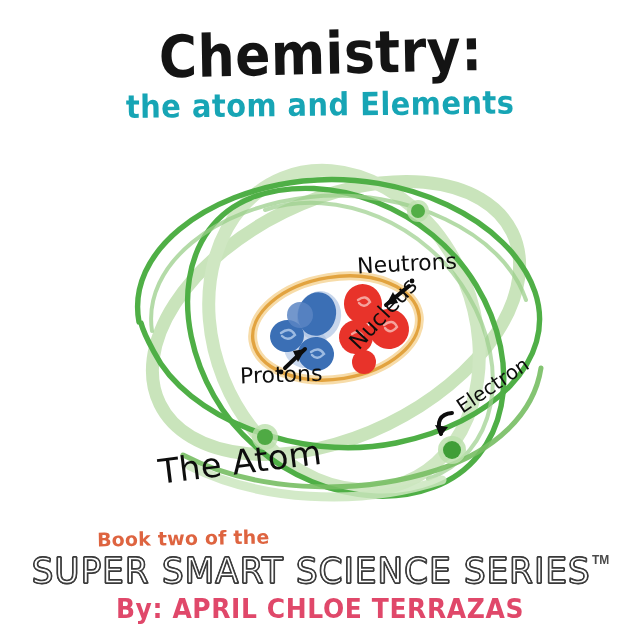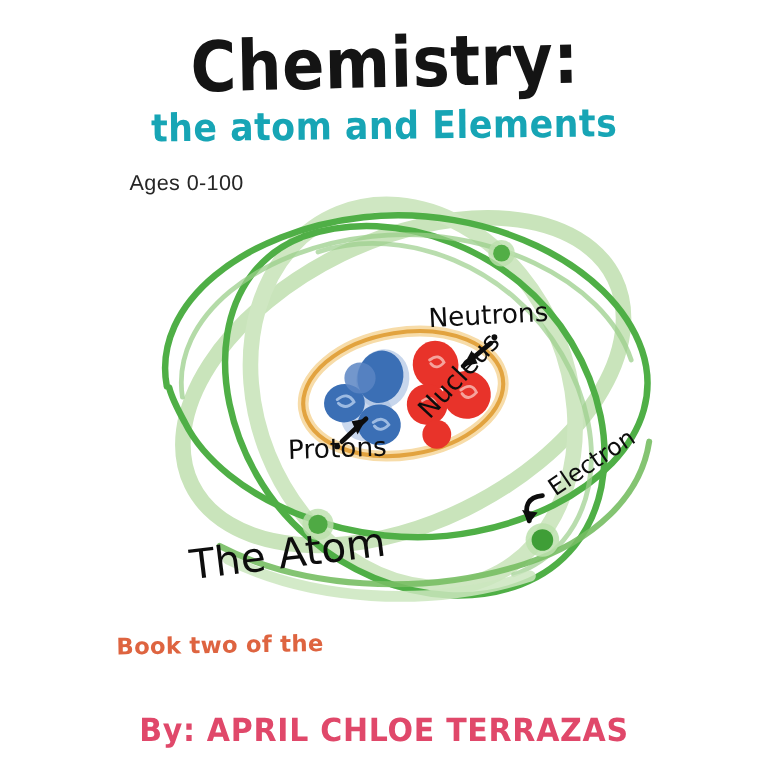--- a/index.html
+++ b/index.html
@@ -178,21 +178,20 @@
 </style>
 </head>
 <body>
 
 <div id="cover">
 
   <div id="title-main">Chemistry:</div>
 
   <div id="title-sub">the atom and Elements</div>
 
-  <div id="ages-line">Ages 0-100</div>
 
   <svg id="atom-svg" viewBox="0 0 640 640">
 
     <g>
       <ellipse cx="336" cy="318" rx="196" ry="118" transform="rotate(-26 336 318)" fill="none" stroke="#C9E4BB" stroke-width="13" stroke-linecap="round"></ellipse>
       <ellipse cx="344" cy="330" rx="130" ry="164" transform="rotate(-22 344 330)" fill="none" stroke="#CFE7C2" stroke-width="13" stroke-linecap="round"></ellipse>
     </g>
 
     <path d="M 139 322
              C 126 252, 205 192, 303 181
@@ -281,16 +280,19 @@
   <div class="dlabel" id="label-protons">Protons</div>
 
   <div class="dlabel" id="label-nucleus">Nucleus</div>
 
   <div class="dlabel" id="label-electron">Electron</div>
 
   <div id="label-the-atom">The Atom</div>
 
   <div id="book-two">Book two of the</div>
 
+  <div id="series-wrap">
+    <span id="series-name">SUPER SMART SCIENCE SERIES</span><span id="series-tm">TM</span>
+  </div>
 
   <div id="author-line">By: APRIL CHLOE TERRAZAS</div>
 
 </div>
 
 </body></html>

